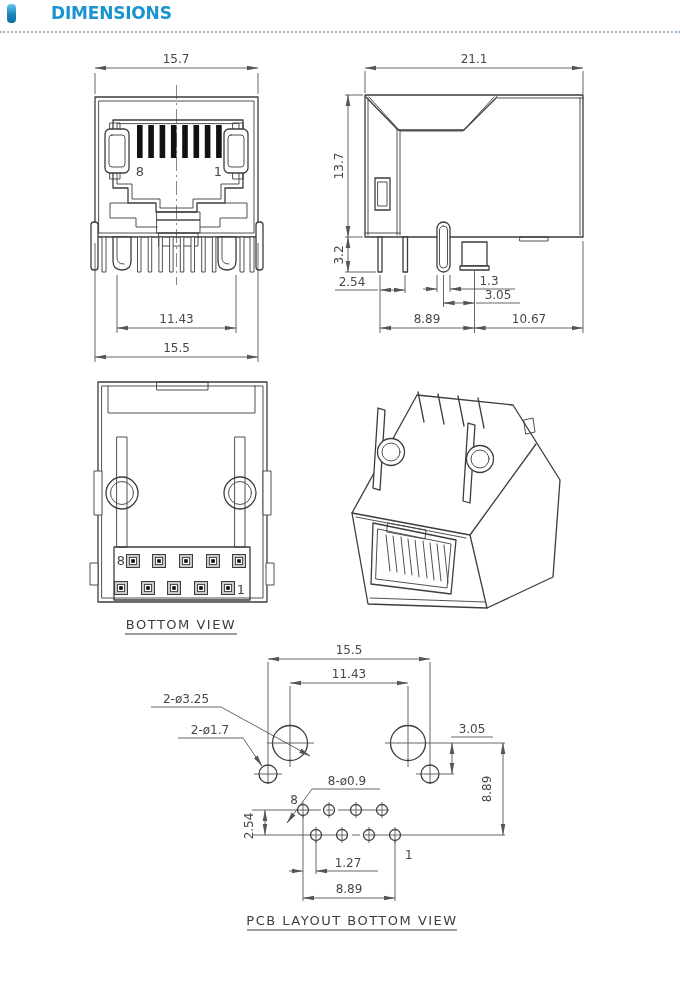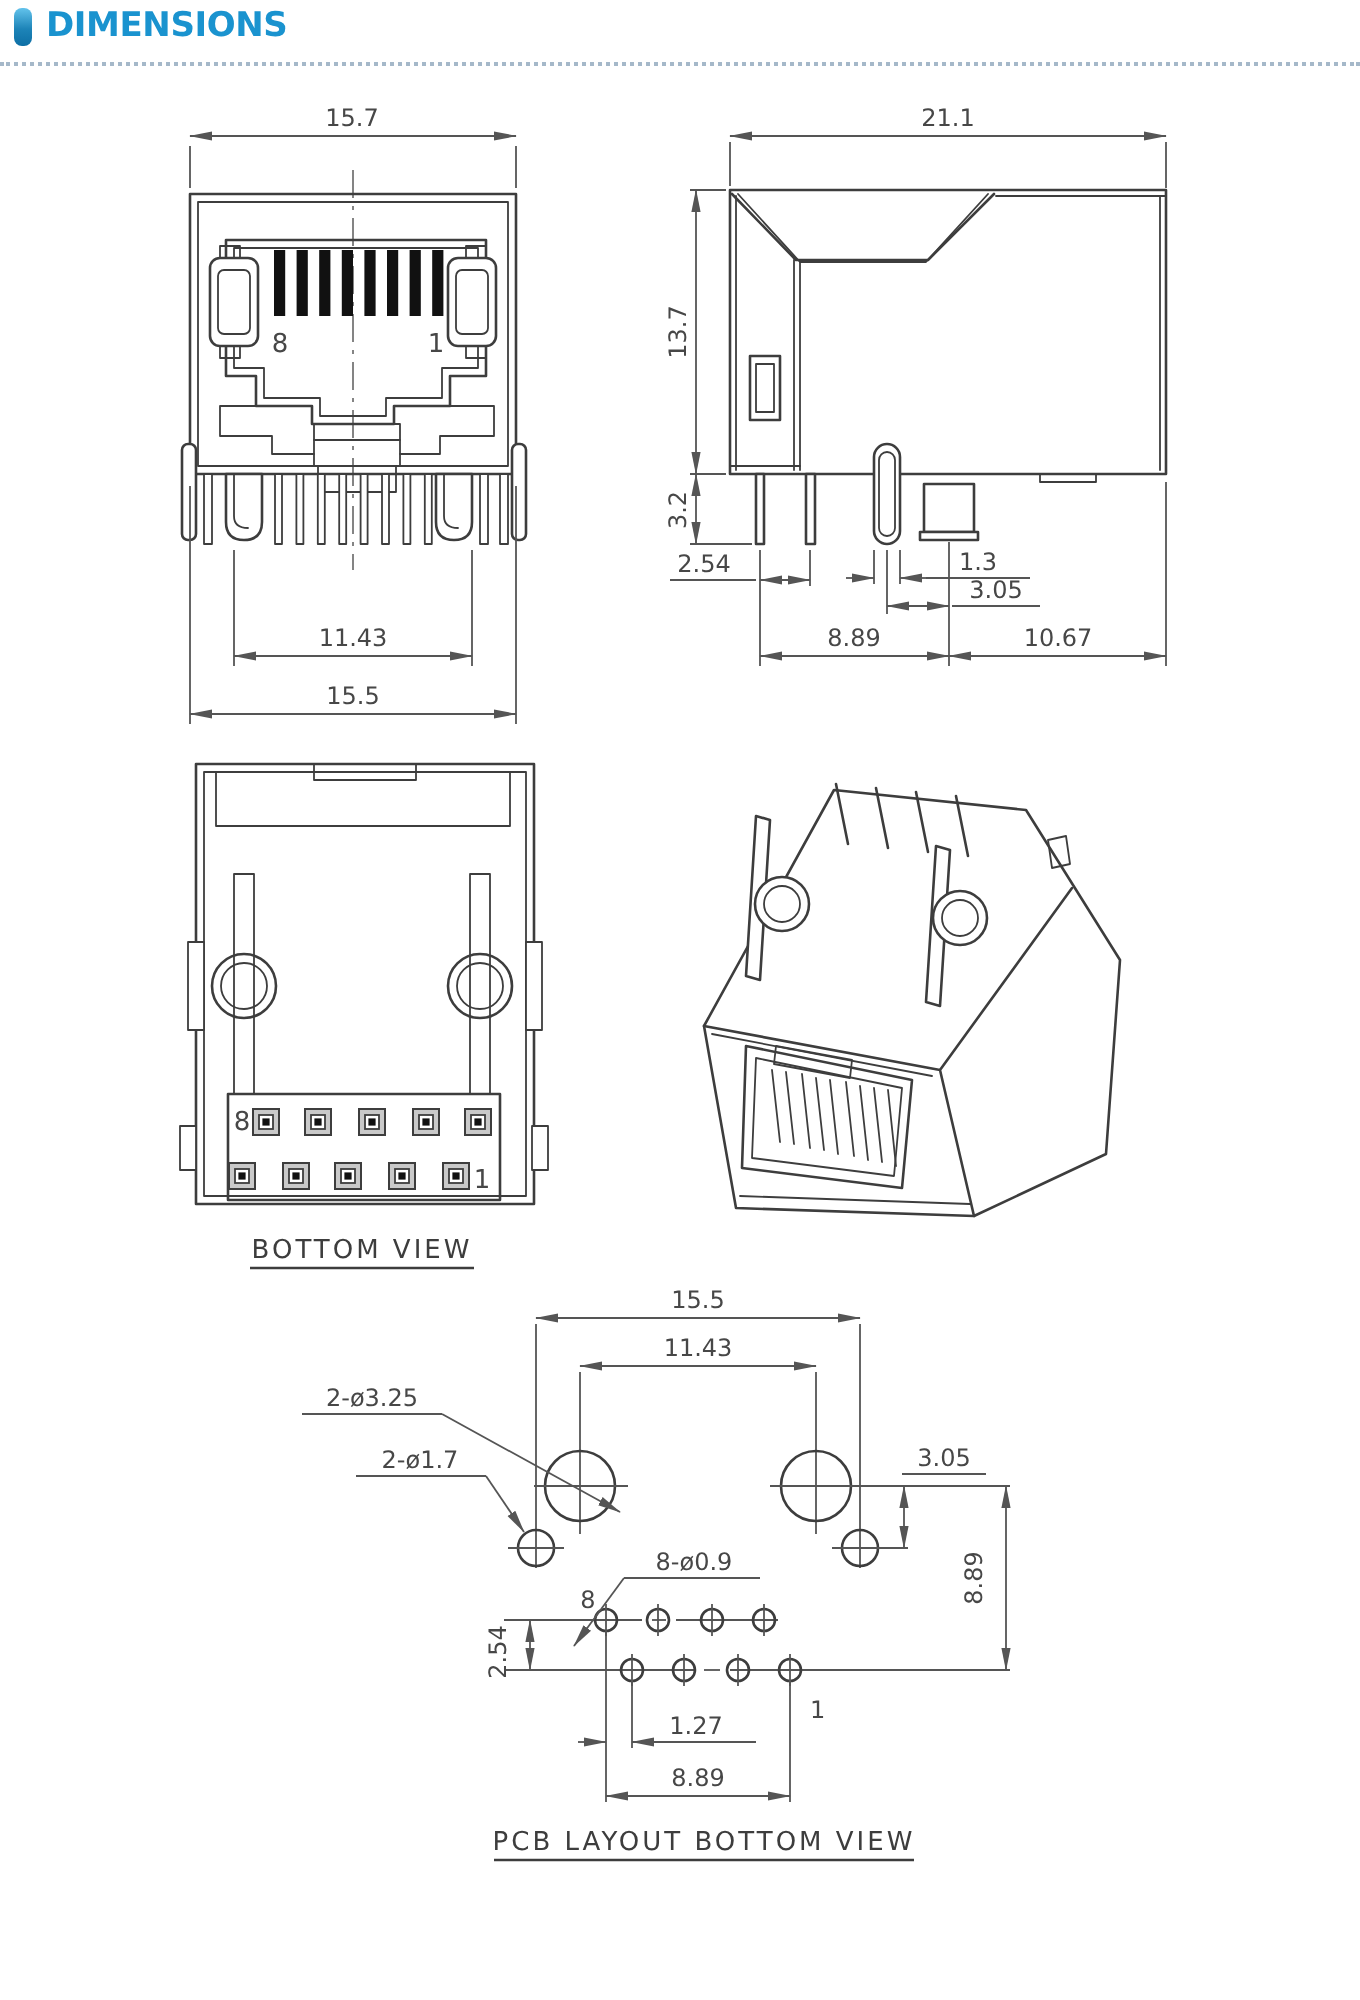--- a/index.html
+++ b/index.html
@@ -1,21 +1,21 @@
 <!DOCTYPE html>
 <html><head>
 <meta charset="utf-8">
 <style>
   html,body{margin:0;padding:0;background:#fff;}
   .page{position:relative;width:680px;height:1000px;background:#fff;overflow:hidden;
         font-family:"DejaVu Sans",sans-serif;}
   .hdr{position:absolute;left:7px;top:3px;display:flex;align-items:center;gap:7px;}
   .hdr-bar{width:9px;height:19px;border-radius:4px;
            background:linear-gradient(180deg,#63c3ec 0%,#1d84b8 55%,#0d6fa5 100%);}
-  .hdr-title{font-size:17px;font-weight:bold;color:#1a93cf;letter-spacing:-0.2px;}
+  .hdr-title{font-size:17px;font-weight:bold;color:#1a93cf;letter-spacing:-0.2px;margin-left:28px;}
   .dotline{position:absolute;left:0;top:31px;width:680px;height:0;
            border-top:2px dotted #a5b8c9;}
   svg{position:absolute;overflow:visible;}
   svg text{font-family:"DejaVu Sans",sans-serif;fill:#474747;font-size:12px;}
   .cap{font-size:13px;letter-spacing:1.5px;fill:#3d3d3d;}
   .lbl{font-size:13px;}
   .o{stroke:#3d3d3d;stroke-width:1.3;fill:none;stroke-linejoin:round;stroke-linecap:round;}
   .ow{stroke:#3d3d3d;stroke-width:1.3;fill:#fff;stroke-linejoin:round;}
   .i{stroke:#3d3d3d;stroke-width:0.9;fill:none;stroke-linejoin:round;stroke-linecap:round;}
   .iw{stroke:#3d3d3d;stroke-width:0.9;fill:#fff;stroke-linejoin:round;}

